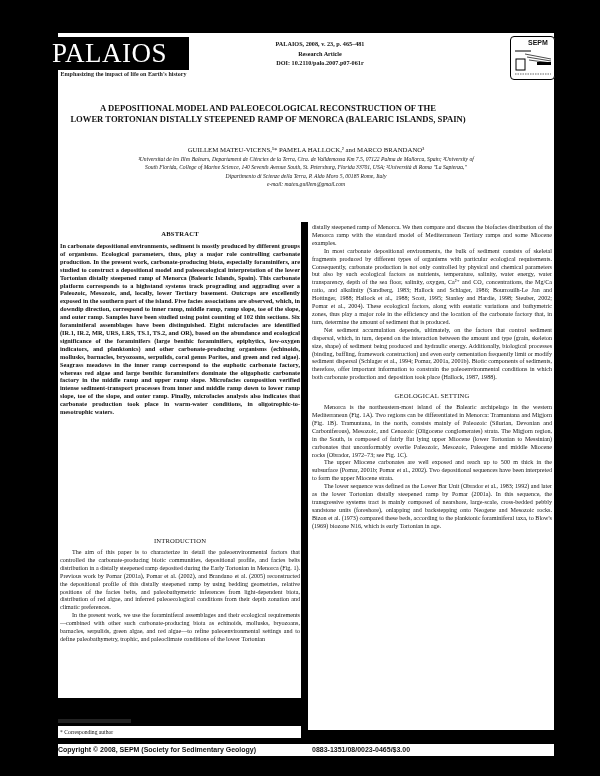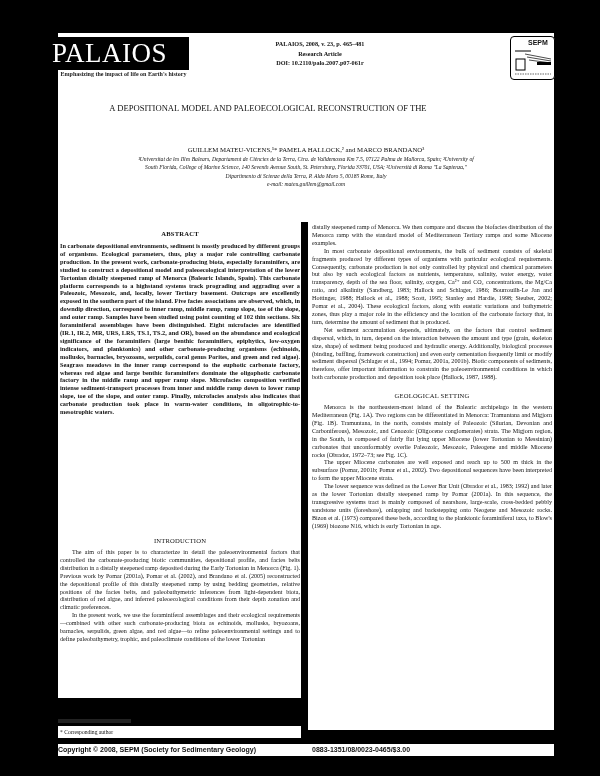--- a/index.html
+++ b/index.html
@@ -10,21 +10,21 @@
 
   
   #header { left:58px; top:33px; width:496px; height:189px; }
   #logo-box { left:58px; top:37px; width:131px; height:33px; background:#000; }
   #logo-text { left:44px; top:36px; width:131px; height:33px; color:#fff; font-size:27px; letter-spacing:0.5px;
                text-align:center; line-height:34px; }
   #tagline { left:58px; top:71px; width:131px; font-size:6px; line-height:7px; text-align:center; font-weight:bold; color:#222; }
   #journal-meta { left:250px; top:39px; width:140px; font-size:6.2px; line-height:9.5px; font-weight:bold; text-align:center; }
   #sepm-logo { left:510px; top:36px; width:43px; height:42px; border:1.5px solid #000; border-radius:4px; background:#fff; }
   #sepm-text { left:528px; top:39px; font-size:7px; font-weight:bold; font-family:"Liberation Sans", sans-serif; }
-  #title { left:58px; top:103px; width:420px; text-align:center; font-weight:normal; font-size:8.6px; line-height:10.5px; }
+  #title { left:58px; top:103px; width:420px; text-align:center; font-weight:bold; font-size:8.6px; line-height:10.5px; }
   #authors { left:58px; top:145px; width:496px; text-align:center; font-size:6.8px; line-height:9px; }
   #affil { left:58px; top:155px; width:496px; text-align:center; font-size:5.6px; line-height:8.3px; font-style:italic; }
 
   
   #col-left-abs { left:58px; top:222px; width:243px; height:476px; }
   #col-right { left:308px; top:222px; width:246px; height:508px; }
   #foot-rule { left:58px; top:719px; width:73px; height:4px; background:#222; }
   #foot-white { left:58px; top:726px; width:243px; height:12px; }
   #copy-white { left:58px; top:744px; width:496px; height:12px; }
   .col-text { font-size:6.1px; line-height:7.9px; text-align:justify; }
@@ -59,20 +59,21 @@
     <path d="M14 17 L40 22 M16 20 L40 24 M18 23 L40 26" stroke="#000" stroke-width="0.7" fill="none"></path>
     <rect x="26" y="25" width="14" height="3" fill="#000"></rect>
     <rect x="5" y="22" width="9" height="11" fill="none" stroke="#000" stroke-width="1"></rect>
     <line x1="4" y1="37" x2="40" y2="37" stroke="#000" stroke-width="0.6" stroke-dasharray="1.5 1"></line>
   </svg>
 </div>
 <div class="abs" id="sepm-text">SEPM</div>
 
 <div class="abs" id="title">
   <div>A DEPOSITIONAL MODEL AND PALEOECOLOGICAL RECONSTRUCTION OF THE</div>
+  <div>LOWER TORTONIAN DISTALLY STEEPENED RAMP OF MENORCA (BALEARIC ISLANDS, SPAIN)</div>
 </div>
 <div class="abs" id="authors">GUILLEM MATEU-VICENS,¹* PAMELA HALLOCK,² and MARCO BRANDANO³</div>
 <div class="abs" id="affil">
   <div>¹Universitat de les Illes Balears, Departament de Ciències de la Terra, Ctra. de Valldemossa Km 7.5, 07122 Palma de Mallorca, Spain; ²University of</div>
   <div>South Florida, College of Marine Science, 140 Seventh Avenue South, St. Petersburg, Florida 33701, USA; ³Università di Roma "La Sapienza,"</div>
   <div>Dipartimento di Scienze della Terra, P. Aldo Moro 5, 00185 Rome, Italy</div>
   <div>e-mail: mateu.guillem@gmail.com</div>
 </div>
 
 <div class="abs" style="left:60px; top:226px; width:240px;">

